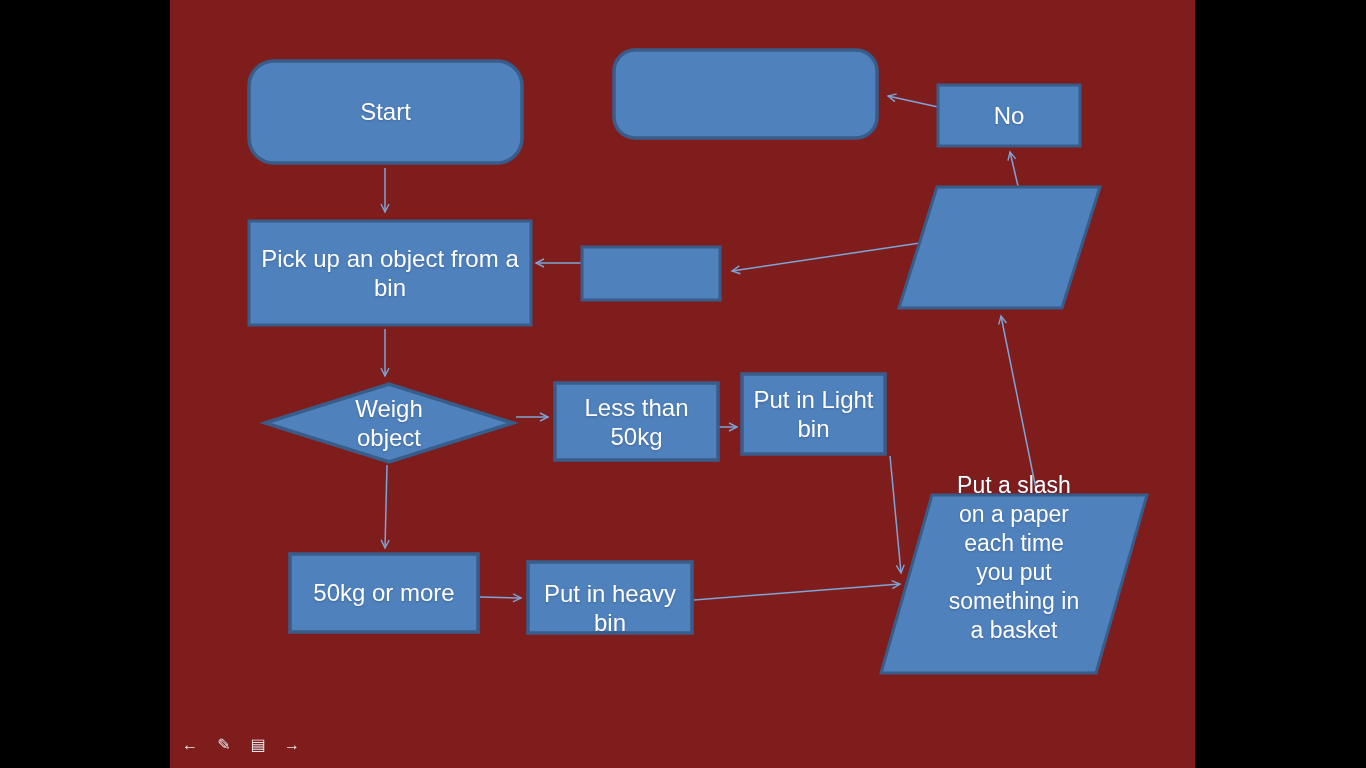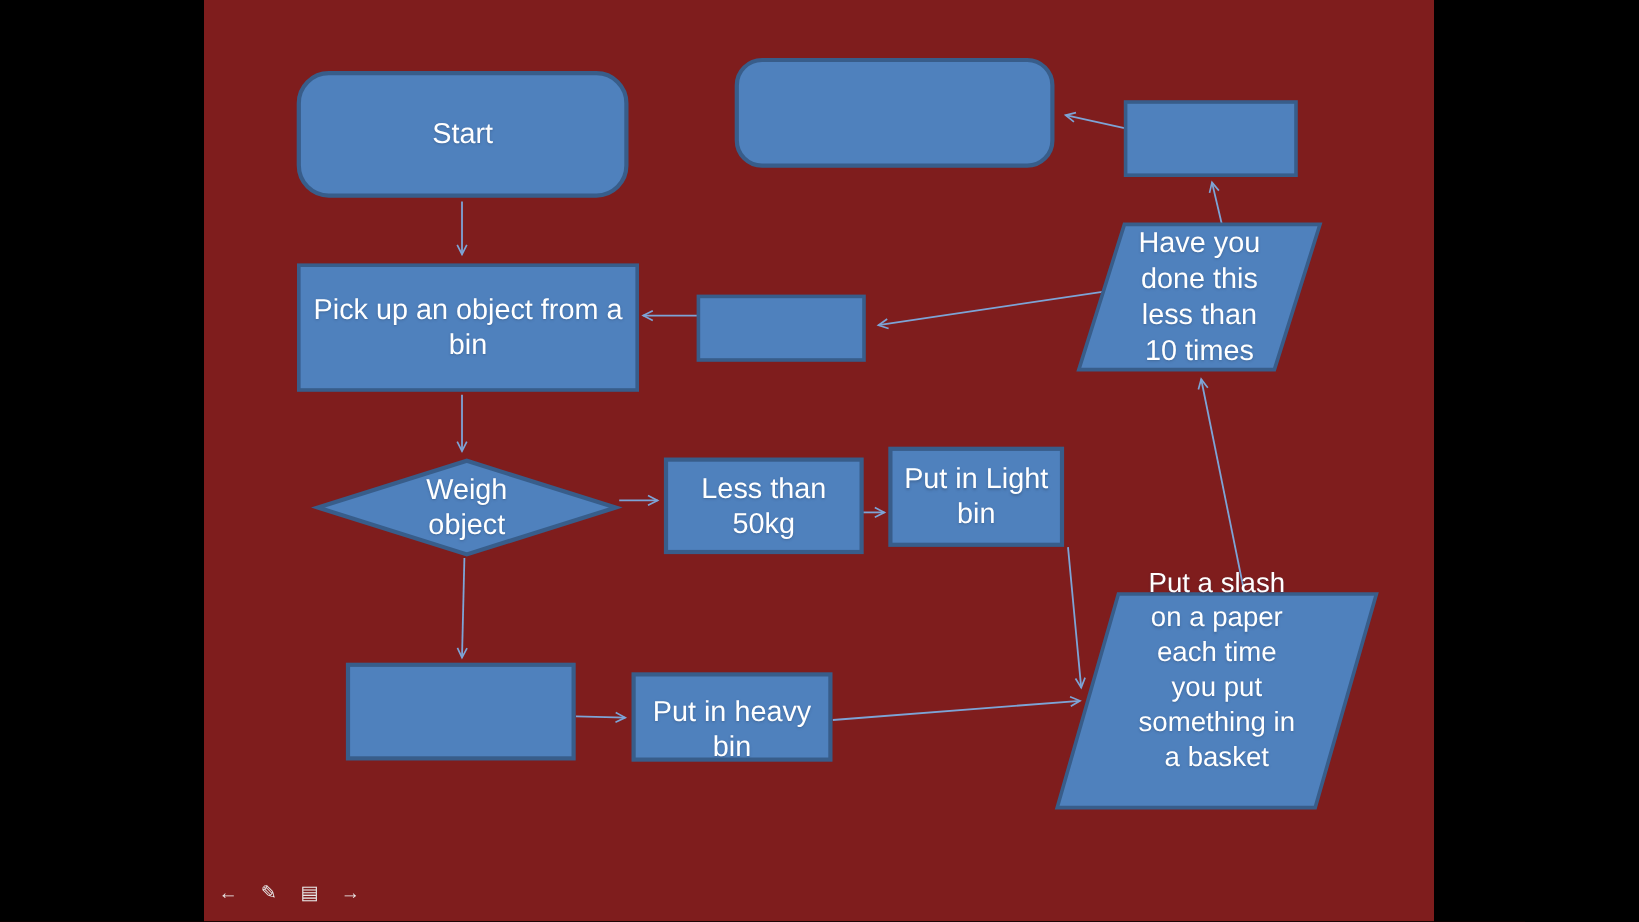--- a/index.html
+++ b/index.html
@@ -61,34 +61,32 @@
       <polygon class="node-shape" points="95,423 219,384 343,423 219,462" stroke-width="3.5"></polygon>
       <rect class="node-shape" x="385" y="383" width="163" height="77" stroke-width="3.5"></rect>
       <rect class="node-shape" x="572" y="374" width="143" height="80" stroke-width="3.5"></rect>
       <rect class="node-shape" x="120" y="554" width="188" height="78" stroke-width="3.5"></rect>
       <rect class="node-shape" x="358" y="562" width="164" height="71" stroke-width="3.5"></rect>
       <polygon class="node-shape" points="767,187 930,187 892,308 729,308" stroke-width="3"></polygon>
       <polygon class="node-shape" points="762,495 977,495 926,673 711,673" stroke-width="3"></polygon>
     </svg>
 
     <div class="label" style="left:79px;top:61px;width:273px;height:102px;">Start</div>
+    <div class="label" style="left:768px;top:85px;width:142px;height:61px;">No</div>
     <div class="label" style="left:79px;top:221px;width:282px;height:104px;line-height:29px;">Pick up an object from a
 bin</div>
     <div class="label" style="left:95px;top:384px;width:248px;height:78px;line-height:29px;">Weigh
 object</div>
     <div class="label" style="left:385px;top:383px;width:163px;height:77px;line-height:29px;">Less than
 50kg</div>
     <div class="label" style="left:572px;top:374px;width:143px;height:80px;line-height:29px;">Put in Light
 bin</div>
+    <div class="label" style="left:120px;top:554px;width:188px;height:78px;">50kg or more</div>
     <div class="label" style="left:358px;top:562px;width:164px;height:92px;line-height:29px;">Put in heavy
 bin</div>
-    <div class="label" style="left:729px;top:187px;width:201px;height:121px;line-height:30px;">Have you
-done this
-less than
-10 times</div>
     <div class="label label-slash" style="left:711px;top:493px;width:266px;height:129px;">Put a slash
 on a paper
 each time
 you put
 something in
 a basket</div>
 
     <div class="nav-icons">
       <div class="nav-icon">←</div>
       <div class="nav-icon">✎</div>

